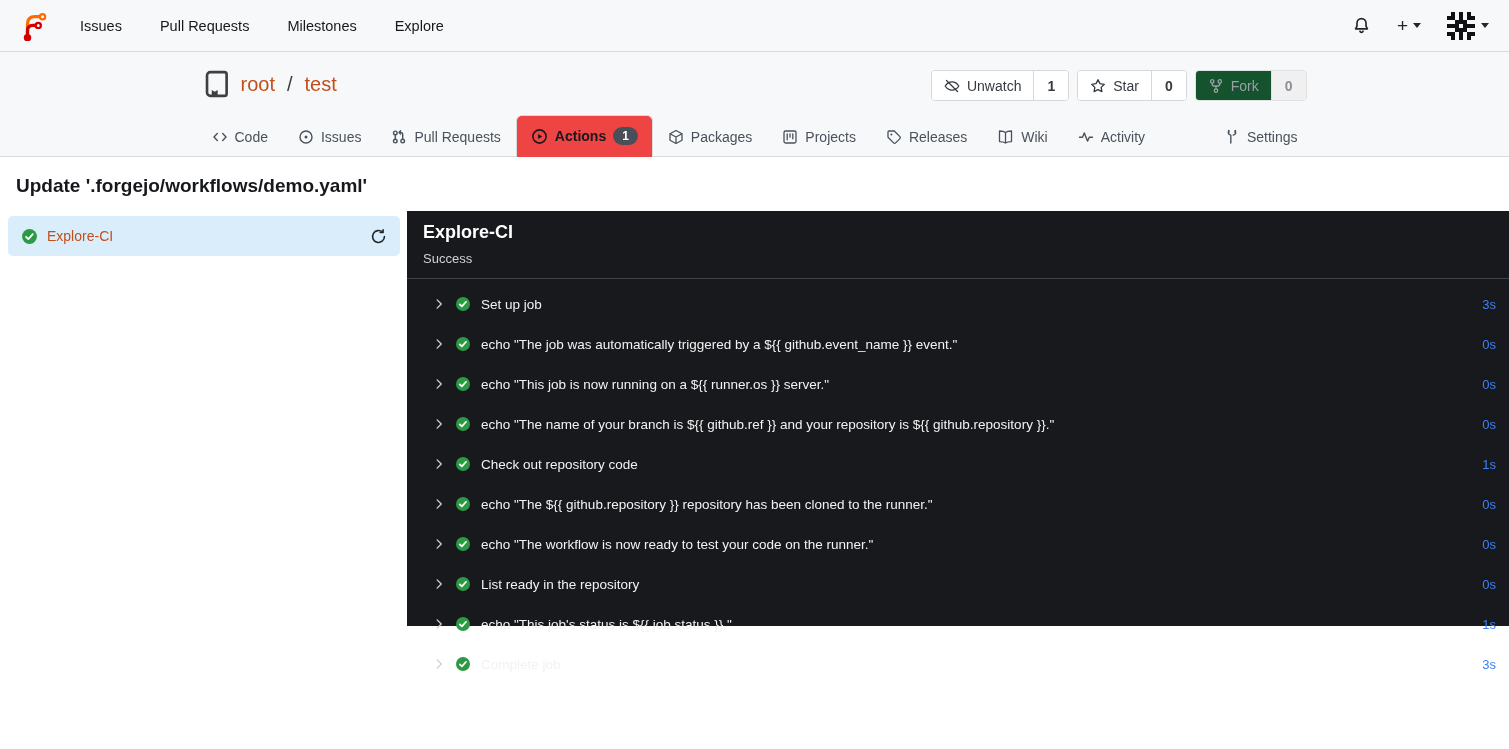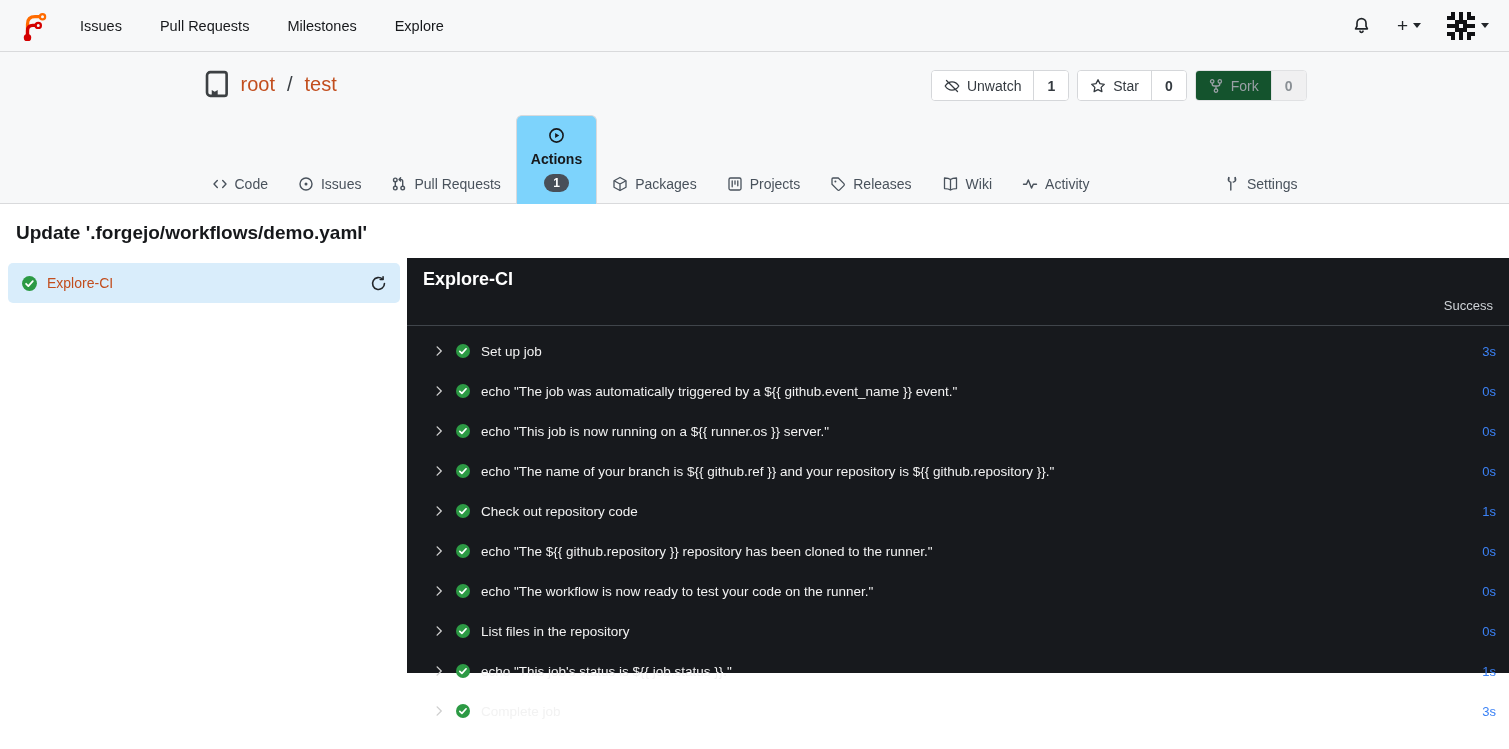--- a/index.html
+++ b/index.html
@@ -41,23 +41,23 @@
   .btn-group.disabled .btn-count { background:#f0f0f1; color:#8a9095; border-left-color:#e0e1e3; }
 
   
   .tabs-row { display:flex; align-items:flex-end; padding:0 2px; }
   .tab {
     display:flex; align-items:center; gap:7px; padding:11px 14px;
     font-size:14px; color:#49525c; cursor:pointer; border:1px solid transparent;
     border-bottom:none; margin-bottom:0;
   }
   .tab.active {
-    background:#7dd3fc; border-color:#d9dadc; border-radius:6px 6px 0 0;
+    background:#ef4444; border-color:#d9dadc; border-radius:6px 6px 0 0;
     color:#17191c; font-weight:600; margin-bottom:-1px; padding-bottom:12px;
-    position:relative; z-index:2;flex-direction:column;
+    position:relative; z-index:2;
   }
   .tab-badge {
     background:#484f58; color:#fff; font-size:12px; font-weight:600;
     border-radius:10px; padding:2px 9px; line-height:1.2;
   }
   .tab-settings { margin-left:auto; }
 
   
   .run-title { font-size:19px; padding:18px 16px 14px; color:#16181b; }
   .run-layout { display:flex; height:415px; }
@@ -67,21 +67,21 @@
     border-radius:5px; cursor:pointer;
   }
   .job-item.selected { background:#d9edfb; }
   .job-item .job-name { font-size:14px; color:#c24e1e; }
   .job-item .spacer { flex:1; }
 
   
   .log-panel { flex:1; background:#17191d; color:#f0f0f0; display:flex; flex-direction:column; }
   .panel-header { padding:11px 16px 12px; border-bottom:1px solid #40454b; }
   .panel-job-name { font-size:18px; font-weight:600; color:#fff; margin-bottom:8px; }
-  .panel-status { font-size:13px; color:#ced2d6;text-align:right; }
+  .panel-status { font-size:13px; color:#ced2d6; }
   .steps { padding-top:5px; }
   .step-row {
     display:flex; align-items:center; gap:10px; height:40px;
     padding:0 13px 0 26px; cursor:pointer;text-align:right;
   }
   .step-name { font-size:13.5px; color:#f2f2f2; }
   .step-spacer { flex:1; }
   .step-duration { font-size:13px; color:#3b82f6; }
 
   .ic { color:#49525c; }
@@ -454,21 +454,21 @@
             <svg width="12" height="12" viewBox="0 0 16 16" fill="none" stroke="#cfcfcf" stroke-width="1.8" stroke-linecap="round" stroke-linejoin="round">
                 <path d="M5.5 2.5L11 8l-5.5 5.5"></path>
               </svg>
           </span>
           <span>
             <svg width="16" height="16" viewBox="0 0 16 16">
                 <circle cx="8" cy="8" r="7" fill="#2c9a44"></circle>
                 <path d="M4.8 8.3l2.1 2.1 4.2-4.6" fill="none" stroke="#fff" stroke-width="1.7" stroke-linecap="round" stroke-linejoin="round"></path>
               </svg>
           </span>
-          <span class="step-name">List files in the repository</span>
+          <span class="step-name">List ready in the repository</span>
           <span class="step-spacer"></span>
           <span class="step-duration">0s</span>
         </div>
           <div class="step-row">
           <span>
             <svg width="12" height="12" viewBox="0 0 16 16" fill="none" stroke="#cfcfcf" stroke-width="1.8" stroke-linecap="round" stroke-linejoin="round">
                 <path d="M5.5 2.5L11 8l-5.5 5.5"></path>
               </svg>
           </span>
           <span>

